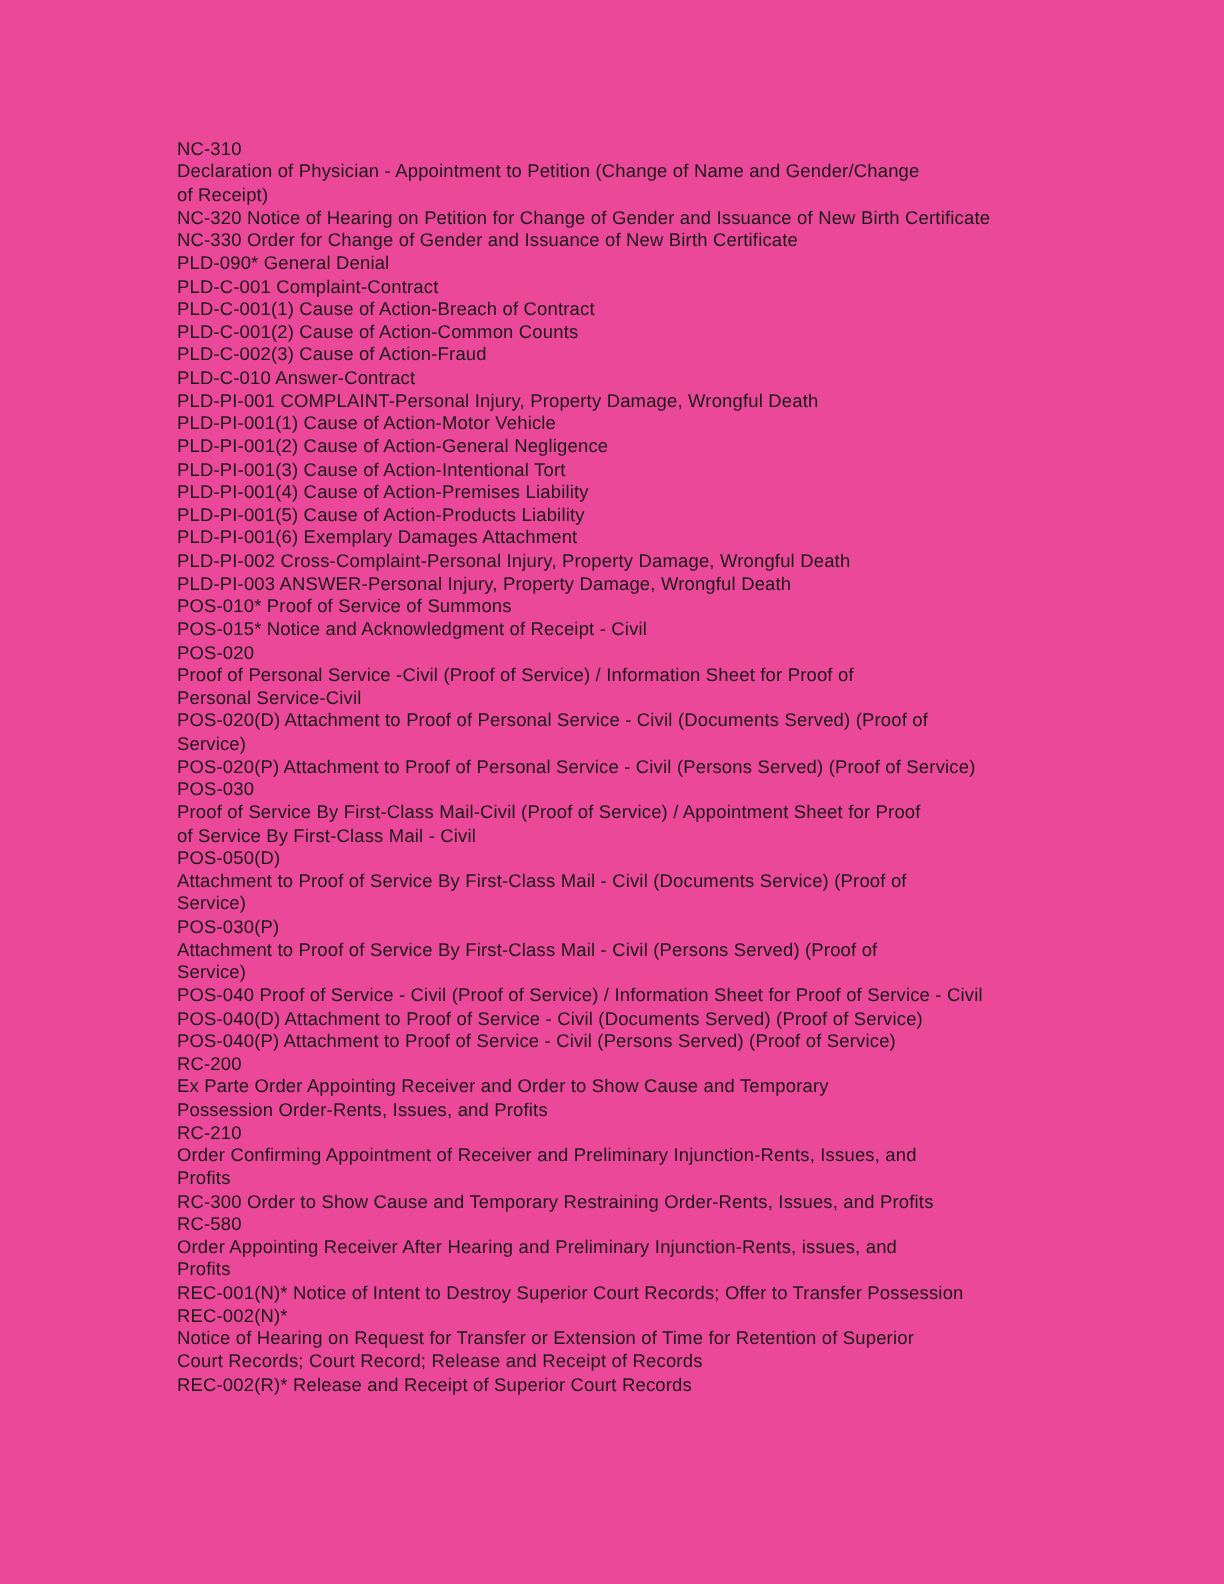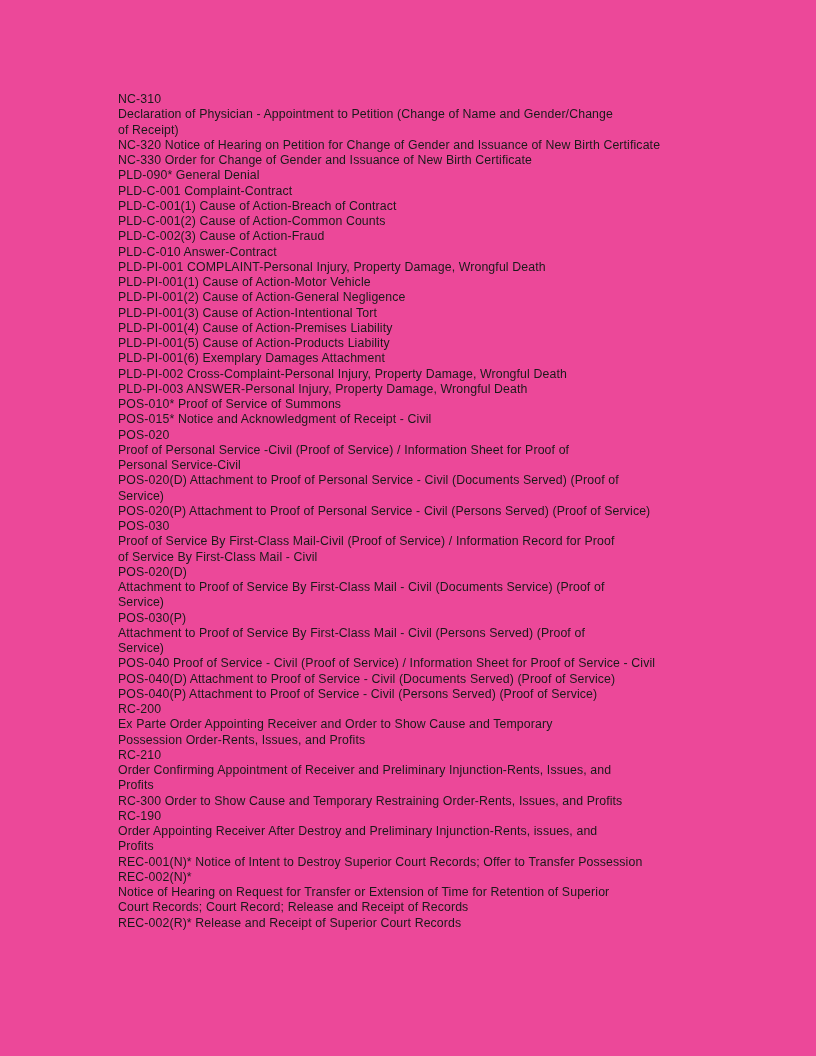--- a/index.html
+++ b/index.html
@@ -62,40 +62,40 @@
     <div class="line">PLD-PI-003 ANSWER-Personal Injury, Property Damage, Wrongful Death</div>
     <div class="line">POS-010* Proof of Service of Summons</div>
     <div class="line">POS-015* Notice and Acknowledgment of Receipt - Civil</div>
     <div class="line">POS-020</div>
     <div class="line">Proof of Personal Service -Civil (Proof of Service) / Information Sheet for Proof of</div>
     <div class="line">Personal Service-Civil</div>
     <div class="line">POS-020(D) Attachment to Proof of Personal Service - Civil (Documents Served) (Proof of</div>
     <div class="line">Service)</div>
     <div class="line">POS-020(P) Attachment to Proof of Personal Service - Civil (Persons Served) (Proof of Service)</div>
     <div class="line">POS-030</div>
-    <div class="line">Proof of Service By First-Class Mail-Civil (Proof of Service) / Information Record for Proof</div>
+    <div class="line">Proof of Service By First-Class Mail-Civil (Proof of Service) / Appointment Sheet for Proof</div>
     <div class="line">of Service By First-Class Mail - Civil</div>
-    <div class="line">POS-020(D)</div>
+    <div class="line">POS-050(D)</div>
     <div class="line">Attachment to Proof of Service By First-Class Mail - Civil (Documents Service) (Proof of</div>
     <div class="line">Service)</div>
     <div class="line">POS-030(P)</div>
     <div class="line">Attachment to Proof of Service By First-Class Mail - Civil (Persons Served) (Proof of</div>
     <div class="line">Service)</div>
     <div class="line">POS-040 Proof of Service - Civil (Proof of Service) / Information Sheet for Proof of Service - Civil</div>
     <div class="line">POS-040(D) Attachment to Proof of Service - Civil (Documents Served) (Proof of Service)</div>
     <div class="line">POS-040(P) Attachment to Proof of Service - Civil (Persons Served) (Proof of Service)</div>
     <div class="line">RC-200</div>
     <div class="line">Ex Parte Order Appointing Receiver and Order to Show Cause and Temporary</div>
     <div class="line">Possession Order-Rents, Issues, and Profits</div>
     <div class="line">RC-210</div>
     <div class="line">Order Confirming Appointment of Receiver and Preliminary Injunction-Rents, Issues, and</div>
     <div class="line">Profits</div>
     <div class="line">RC-300 Order to Show Cause and Temporary Restraining Order-Rents, Issues, and Profits</div>
-    <div class="line">RC-190</div>
-    <div class="line">Order Appointing Receiver After Destroy and Preliminary Injunction-Rents, issues, and</div>
+    <div class="line">RC-580</div>
+    <div class="line">Order Appointing Receiver After Hearing and Preliminary Injunction-Rents, issues, and</div>
     <div class="line">Profits</div>
     <div class="line">REC-001(N)* Notice of Intent to Destroy Superior Court Records; Offer to Transfer Possession</div>
     <div class="line">REC-002(N)*</div>
     <div class="line">Notice of Hearing on Request for Transfer or Extension of Time for Retention of Superior</div>
     <div class="line">Court Records; Court Record; Release and Receipt of Records</div>
     <div class="line">REC-002(R)* Release and Receipt of Superior Court Records</div>
   </div>
 </div>
 
 </body></html>

